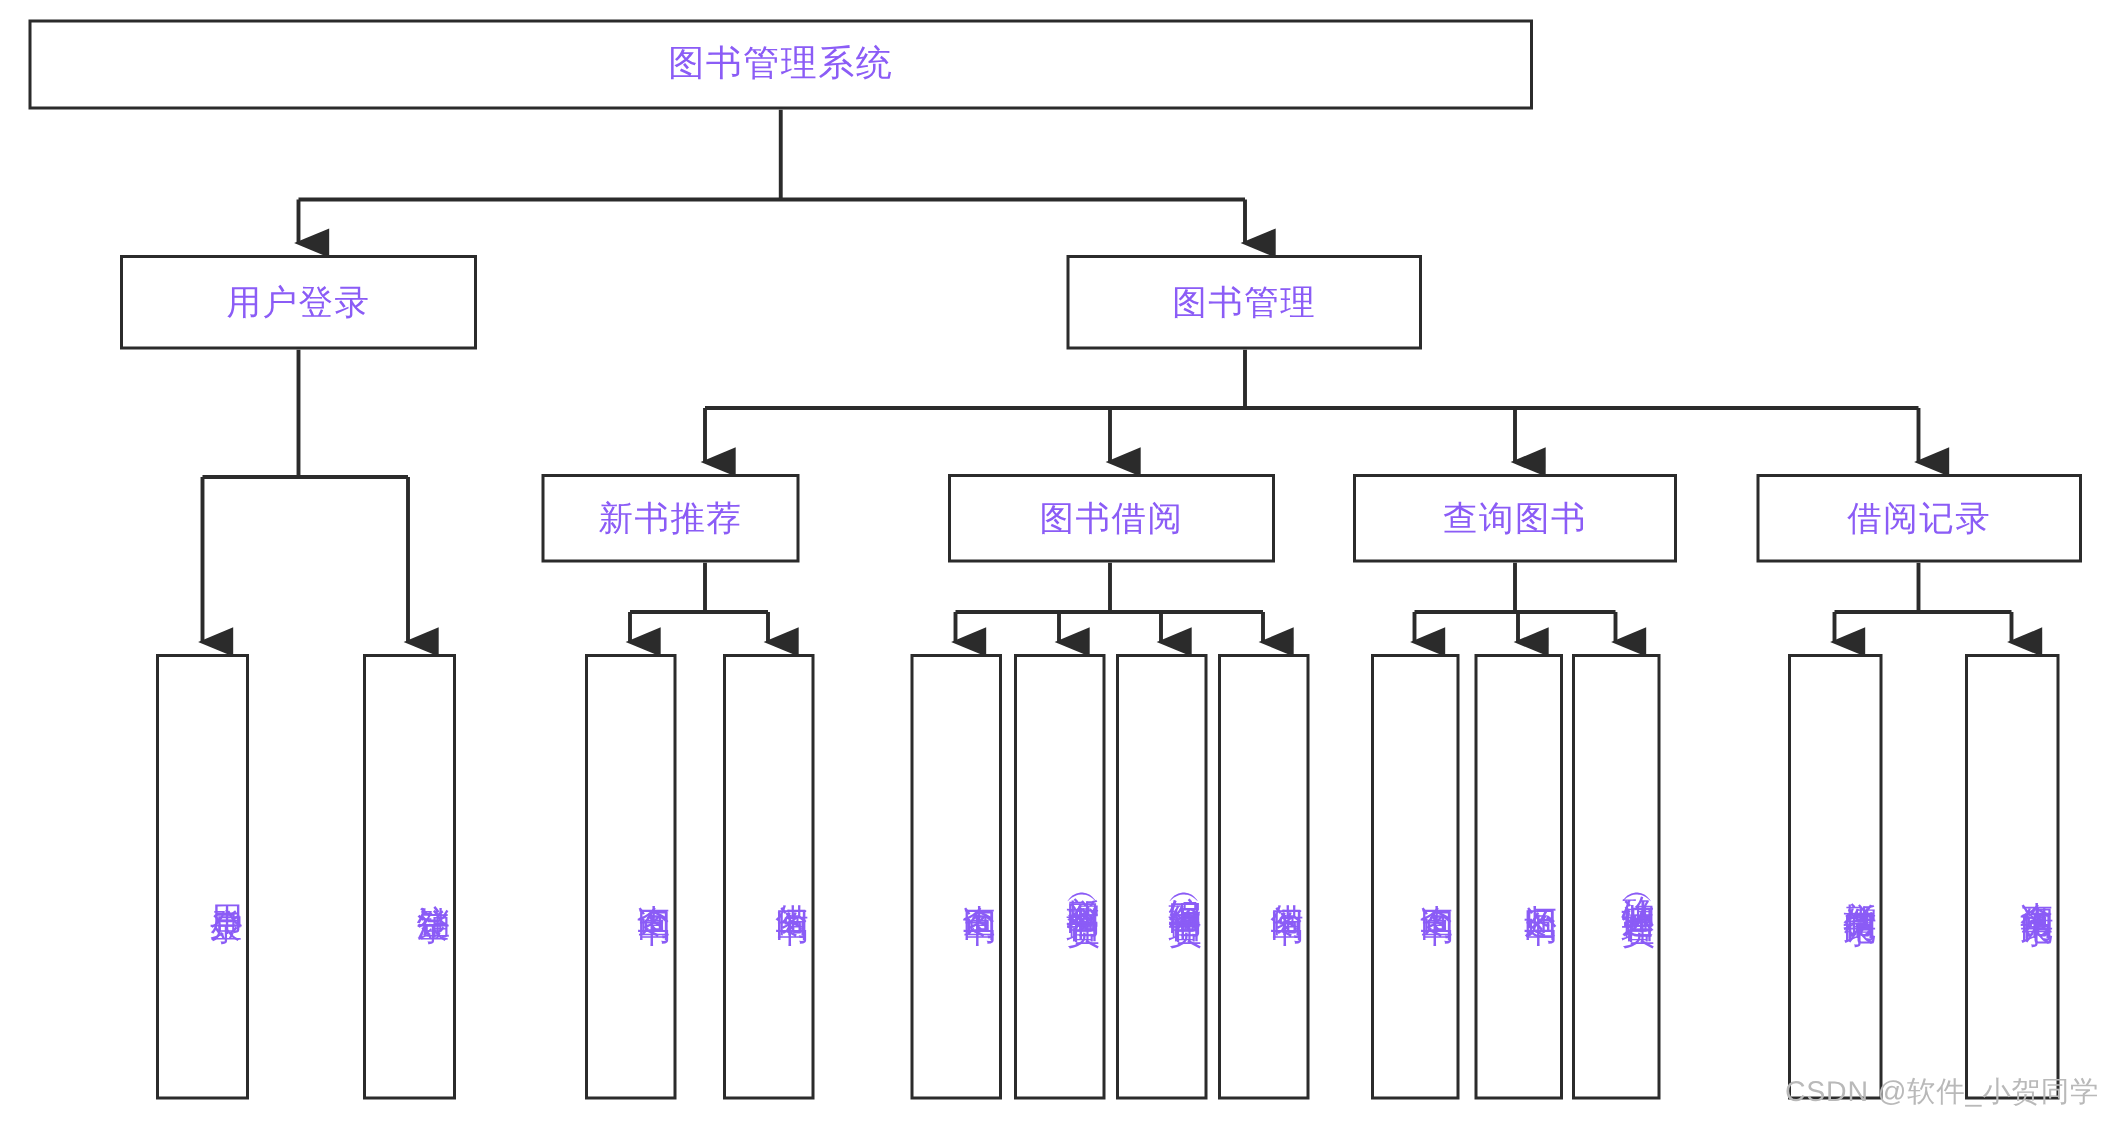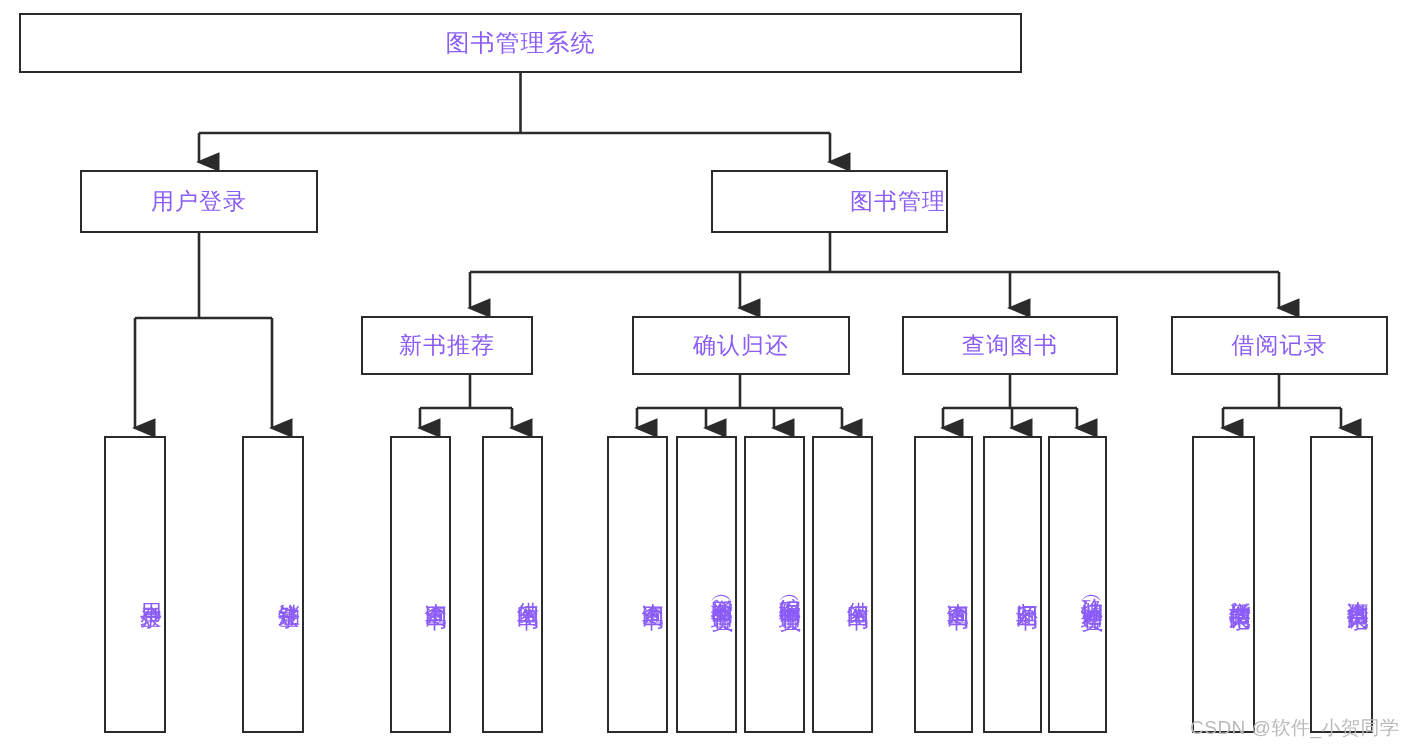--- a/index.html
+++ b/index.html
@@ -126,29 +126,29 @@
     </g>
   </svg>
 
   <div class="node node-h root-node" style="left:19px; top:13px; width:1003px; height:60px;">
     <span>图书管理系统</span>
   </div>
 
   <div class="node node-h" style="left:80px; top:170px; width:238px; height:63px;">
     <span>用户登录</span>
   </div>
-  <div class="node node-h" style="left:711px; top:170px; width:237px; height:63px;justify-content:flex-end;">
+  <div class="node node-h" style="left:711px; top:170px; width:237px; height:63px;">
     <span>图书管理</span>
   </div>
 
   <div class="node node-h" style="left:361px; top:316px; width:172px; height:59px;">
     <span>新书推荐</span>
   </div>
   <div class="node node-h" style="left:632px; top:316px; width:218px; height:59px;">
-    <span>确认归还</span>
+    <span>图书借阅</span>
   </div>
   <div class="node node-h" style="left:902px; top:316px; width:216px; height:59px;">
     <span>查询图书</span>
   </div>
   <div class="node node-h" style="left:1171px; top:316px; width:217px; height:59px;text-align:center;">
     <span>借阅记录</span>
   </div>
 
   <div class="node node-v" style="left:104px; top:436px; width:62px; height:297px;">
     <span>用户登录</span>

